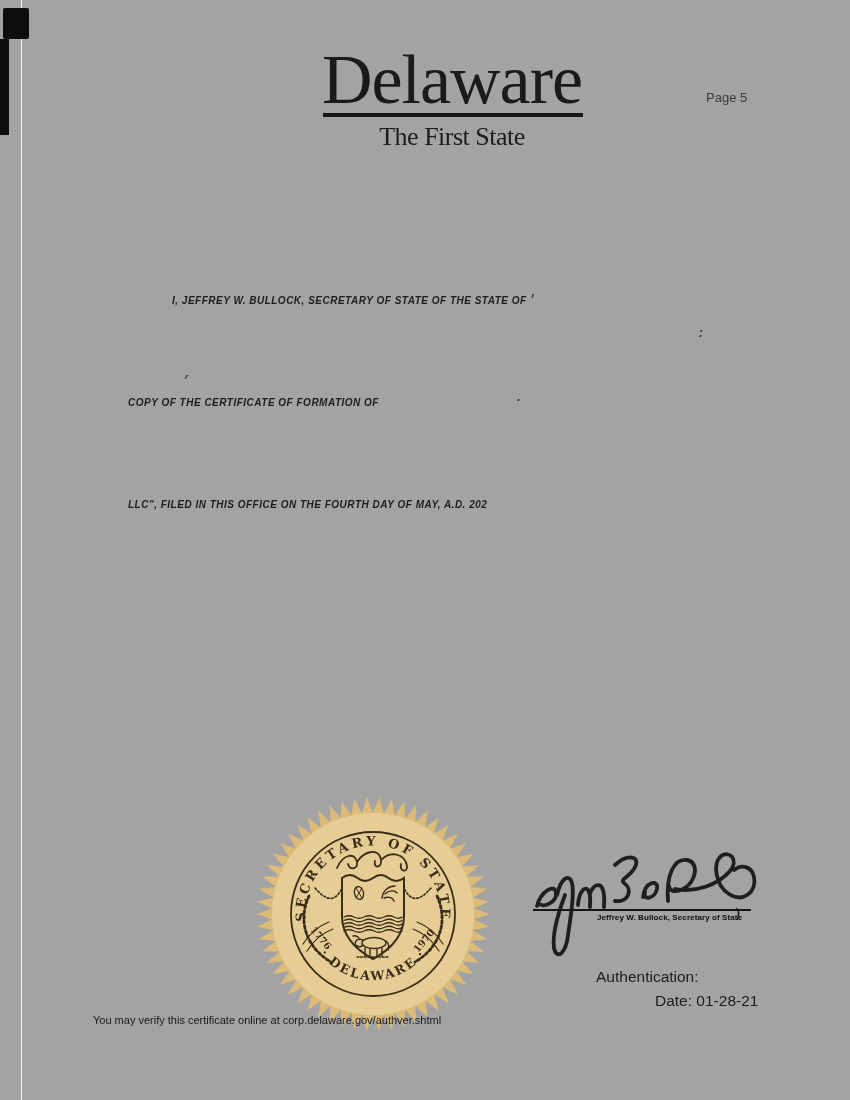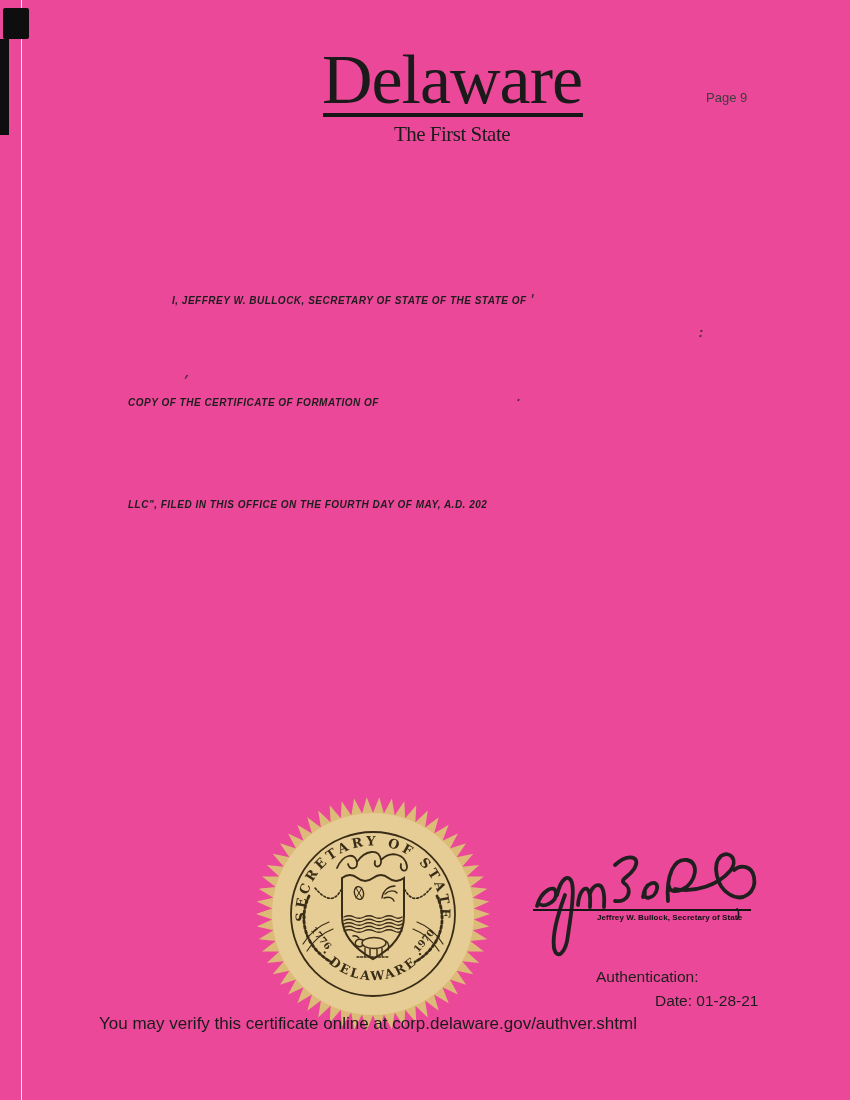--- a/index.html
+++ b/index.html
@@ -1,34 +1,34 @@
 <!DOCTYPE html>
 <html><head>
 <meta charset="utf-8">
 <style>
   html,body{margin:0;padding:0;background:#ffffff;}
   .page{
-    position:relative; width:850px; height:1100px; background:#ec4899;
+    position:relative; width:850px; height:1100px; background:#a3a3a3;
     overflow:hidden; font-family:"Liberation Sans", sans-serif;
   }
   
   .scan-edge{position:absolute;left:21px;top:0;width:1px;height:1100px;background:#f2f2f2;}
   
   .scan-blob{position:absolute;left:3px;top:8px;width:26px;height:31px;background:#0e0e0e;border-radius:2px;}
   .scan-bar{position:absolute;left:0;top:39px;width:9px;height:96px;background:#0e0e0e;}
 
   .title{
     position:absolute; top:44px; left:452px; transform:translateX(-50%);
     font-family:"Liberation Serif", serif; font-size:70px; line-height:72px;
     color:#1a1a1a; letter-spacing:-1px; white-space:nowrap;
   }
   .title-rule{position:absolute; left:323px; top:113px; width:260px; height:4px; background:#161616;}
   .subtitle{
     position:absolute; top:122px; left:452px; transform:translateX(-50%);
-    font-family:"Liberation Serif", serif; font-size:21px; letter-spacing:-0.5px;
+    font-family:"Liberation Serif", serif; font-size:26px; letter-spacing:-0.5px;
     color:#1c1c1c; white-space:nowrap;
   }
   .page-label{position:absolute; left:706px; top:90px; font-size:13px; color:#3d3d3d;}
 
   .body-text{
     position:absolute; left:128px; top:216px; width:600px;
     font-family:Liberation Sans, sans-serif;
     font-style:italic; font-weight:bold; font-size:10px; letter-spacing:0.5px;
     line-height:34px; color:#1d1d1d; white-space:pre;
   }
@@ -46,37 +46,37 @@
   .sig-name{
     position:absolute; left:597px; top:913px; z-index:3;
     font-size:8px; font-weight:bold; color:#101010; letter-spacing:0.1px; white-space:nowrap;
   }
   .sig-tail{position:absolute; left:736px; top:906px; z-index:3; font-size:12px; font-weight:bold; color:#1a1a1a;}
 
   .auth-label{position:absolute; left:596px; top:968px; font-size:15.5px; color:#1d1d1d;}
   .auth-date{position:absolute; left:655px; top:992px; font-size:15.5px; color:#1d1d1d;}
 
   .footer-text{
-    position:absolute; left:99px; top:1014px; z-index:3;
-    font-size:17px; color:#1a1a1a; white-space:nowrap;
+    position:absolute; left:93px; top:1014px; z-index:3;
+    font-size:11px; color:#1a1a1a; white-space:nowrap;
   }
 </style>
 </head>
 <body>
 
 <div class="page">
 
   <div class="scan-edge"></div>
   <div class="scan-blob"></div>
   <div class="scan-bar"></div>
 
   <div class="title">Delaware</div>
   <div class="title-rule"></div>
   <div class="subtitle">The First State</div>
-  <div class="page-label">Page 9</div>
+  <div class="page-label">Page 5</div>
 
   <div class="body-text">
     <div class="line">I, JEFFREY W. BULLOCK, SECRETARY OF STATE OF THE STATE OF</div>
     <div class="line">COPY OF THE CERTIFICATE OF FORMATION OF</div>
     <div class="line">LLC", FILED IN THIS OFFICE ON THE FOURTH DAY OF MAY, A.D. 202</div>
   </div>
 
   <span class="stray" style="left:528px;top:292px;">'</span>
   <span class="stray" style="left:697px;top:326px;">:</span>
   <span class="stray" style="left:184px;top:366px;">,</span>

